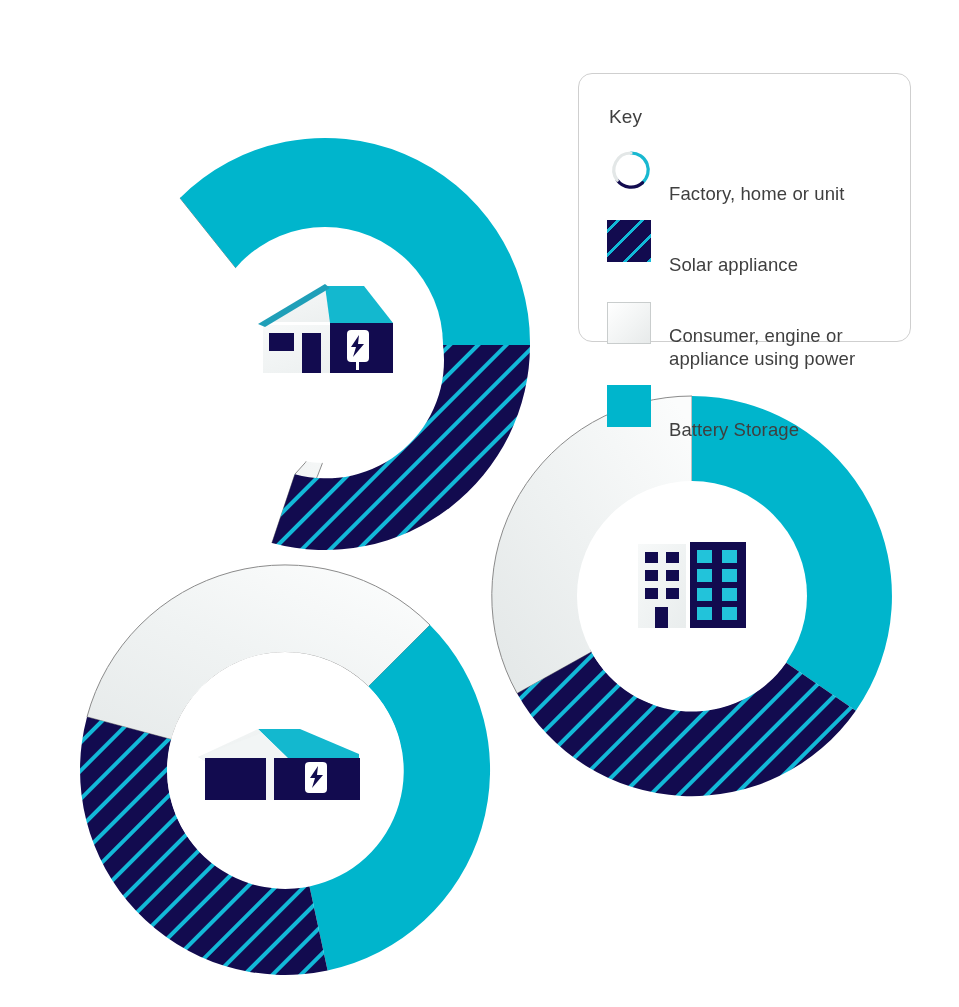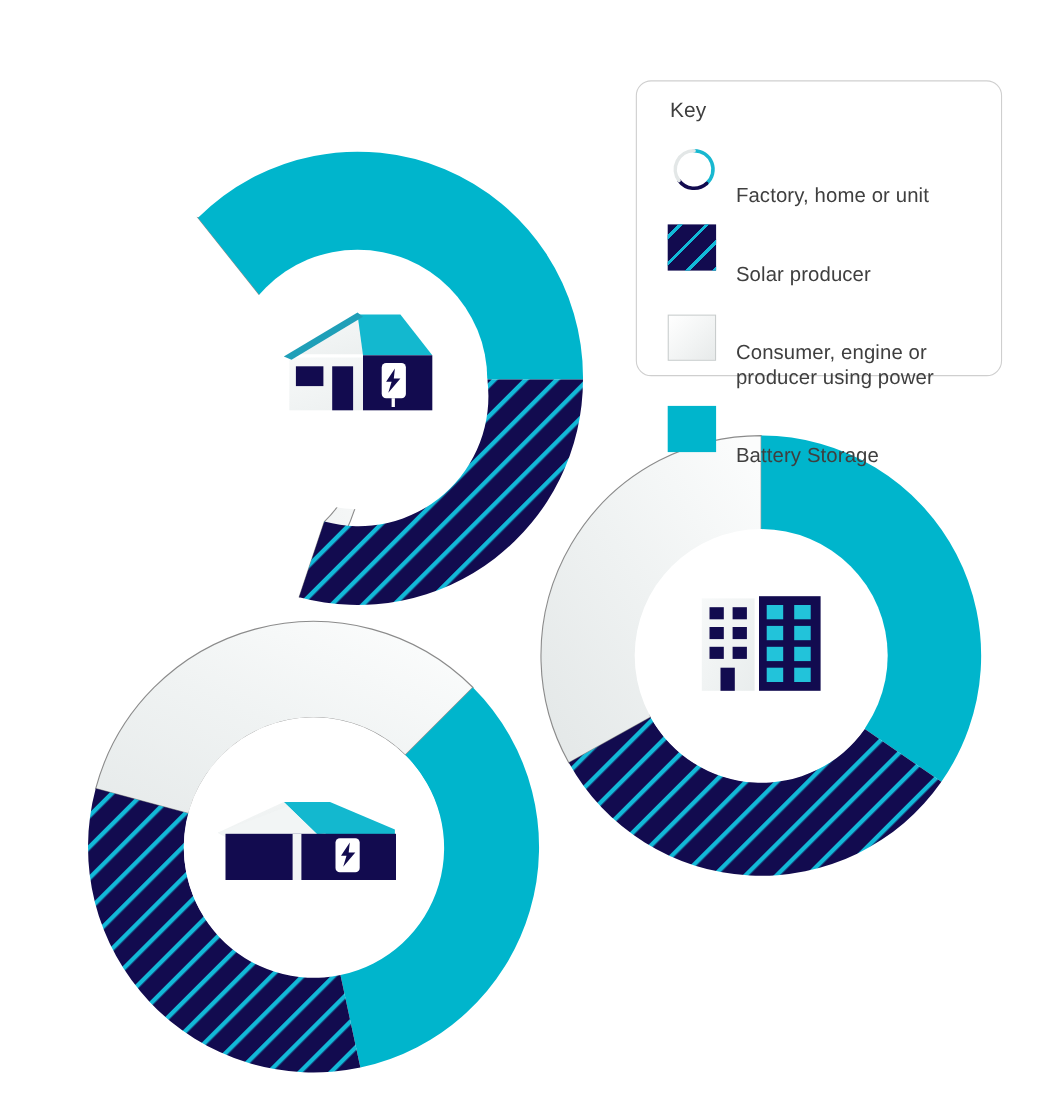--- a/index.html
+++ b/index.html
@@ -27,21 +27,21 @@
   .legend {
     position: absolute;
     left: 578px;
     top: 73px;
     width: 333px;
     height: 269px;
     background: #ffffff;
     border: 1px solid #cfcfcf;
     border-radius: 14px;
     box-sizing: border-box;
-    padding: 16px 18px 10px 28px;
+    padding: 32px 18px 10px 28px;
   }
   .legend-title {
     font-size: 19px;
     color: #3f3f3f;
     margin: 0 0 6px 2px;
     letter-spacing: 0.1px;
   }
   .legend-row {
     display: flex;
     align-items: center;
@@ -255,28 +255,28 @@
           <path d="M 10.3 33.2 A 17 17 0 0 1 24 6" fill="none" stroke="#e3e7e7" stroke-width="3.2" stroke-linecap="round"></path>
         </svg>
       </div>
       <div class="legend-label">Factory, home or unit</div>
     </div>
 
     <div class="legend-row">
       <div class="swatch-cell">
         <div class="swatch swatch-solar"></div>
       </div>
-      <div class="legend-label">Solar producer</div>
+      <div class="legend-label">Solar appliance</div>
     </div>
 
     <div class="legend-row two-line">
       <div class="swatch-cell">
         <div class="swatch swatch-consumer"></div>
       </div>
-      <div class="legend-label">Consumer, engine or producer using power</div>
+      <div class="legend-label">Consumer, engine or appliance using power</div>
     </div>
 
     <div class="legend-row">
       <div class="swatch-cell">
         <div class="swatch swatch-battery"></div>
       </div>
       <div class="legend-label">Battery Storage</div>
     </div>
   </div>
 

